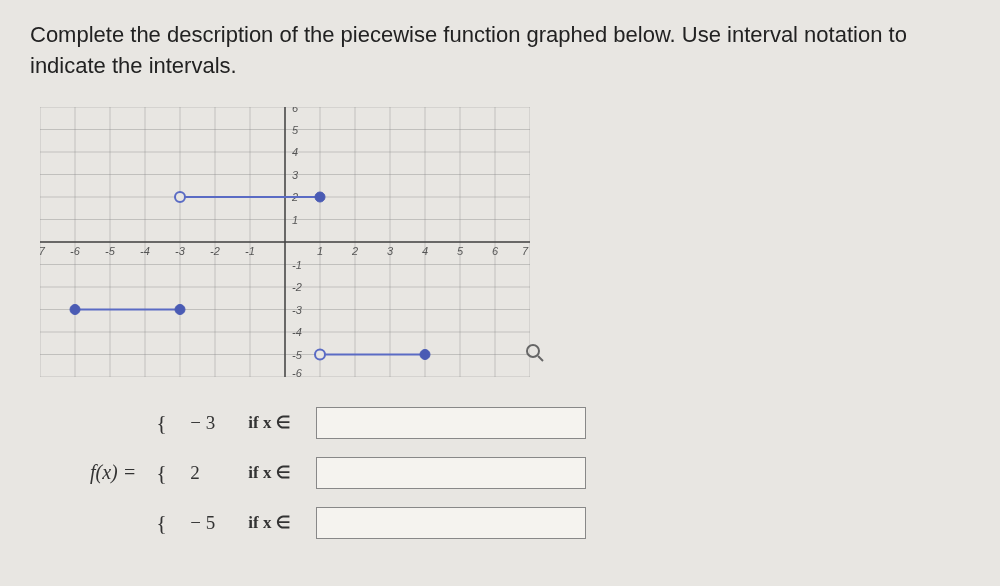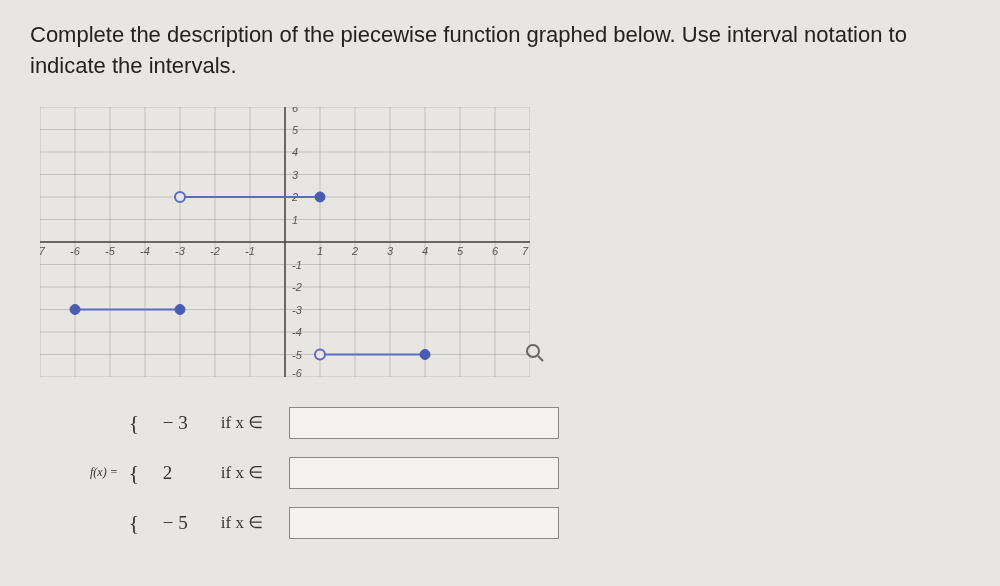--- a/index.html
+++ b/index.html
@@ -64,23 +64,23 @@
       right: -15px;
       bottom: 10px;
     }
     .answer-section {
       margin-top: 30px;
       margin-left: 60px;
       display: flex;
       align-items: center;
     }
     .fx-label {
-      font-size: 12px;
+      font-size: 20px;
       font-style: italic;
-      margin-right: 11px;
+      margin-right: 20px;
       font-family: 'Times New Roman', serif;
     }
     .pieces {
       display: flex;
       flex-direction: column;
       gap: 18px;
     }
     .piece-row {
       display: flex;
       align-items: center;
@@ -95,20 +95,21 @@
     .piece-value {
       font-size: 19px;
       font-family: 'Times New Roman', serif;
       width: 50px;
       text-align: left;
     }
     .if-text {
       font-size: 17px;
       font-family: 'Times New Roman', serif;
       width: 60px;
+      font-weight: bold;
     }
     .input-box {
       width: 270px;
       height: 32px;
       border: 1px solid #888;
       background: #f5f3ef;
       padding: 4px 8px;
       font-size: 15px;
       outline: none;
     }

